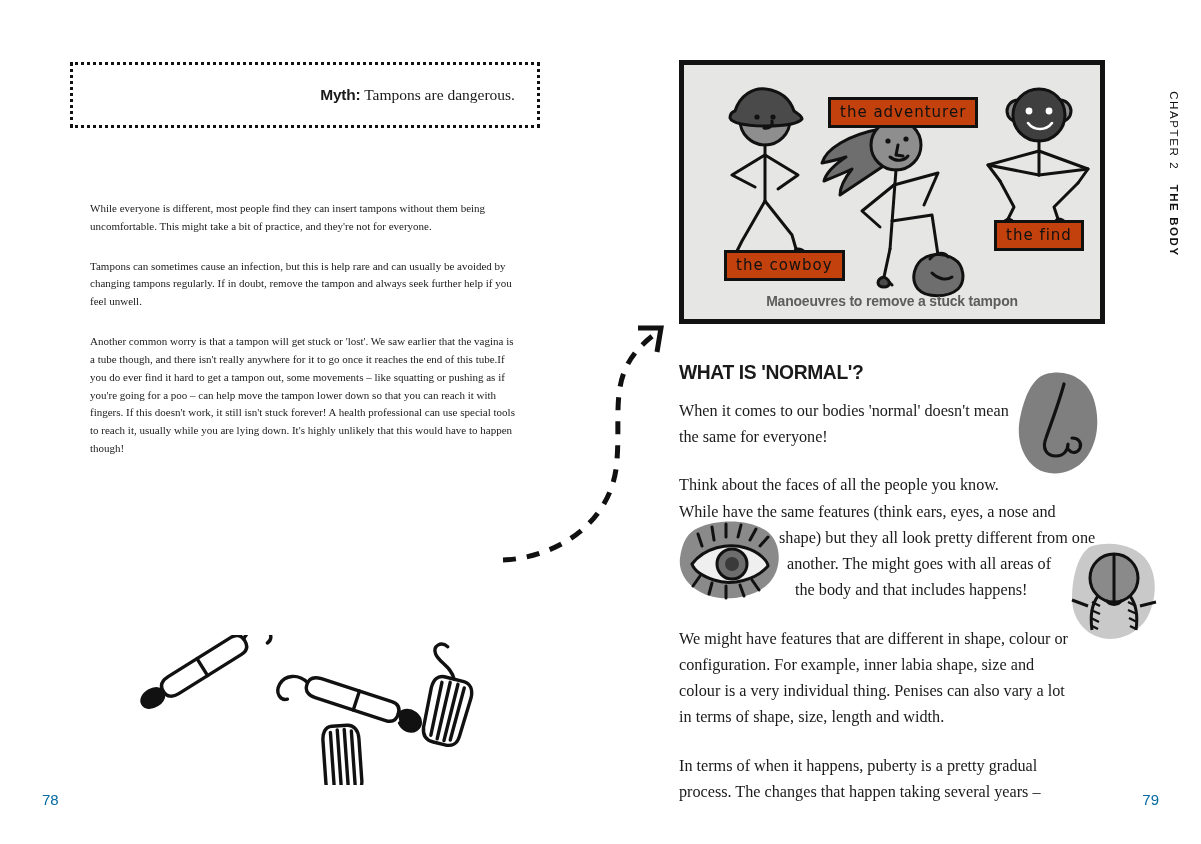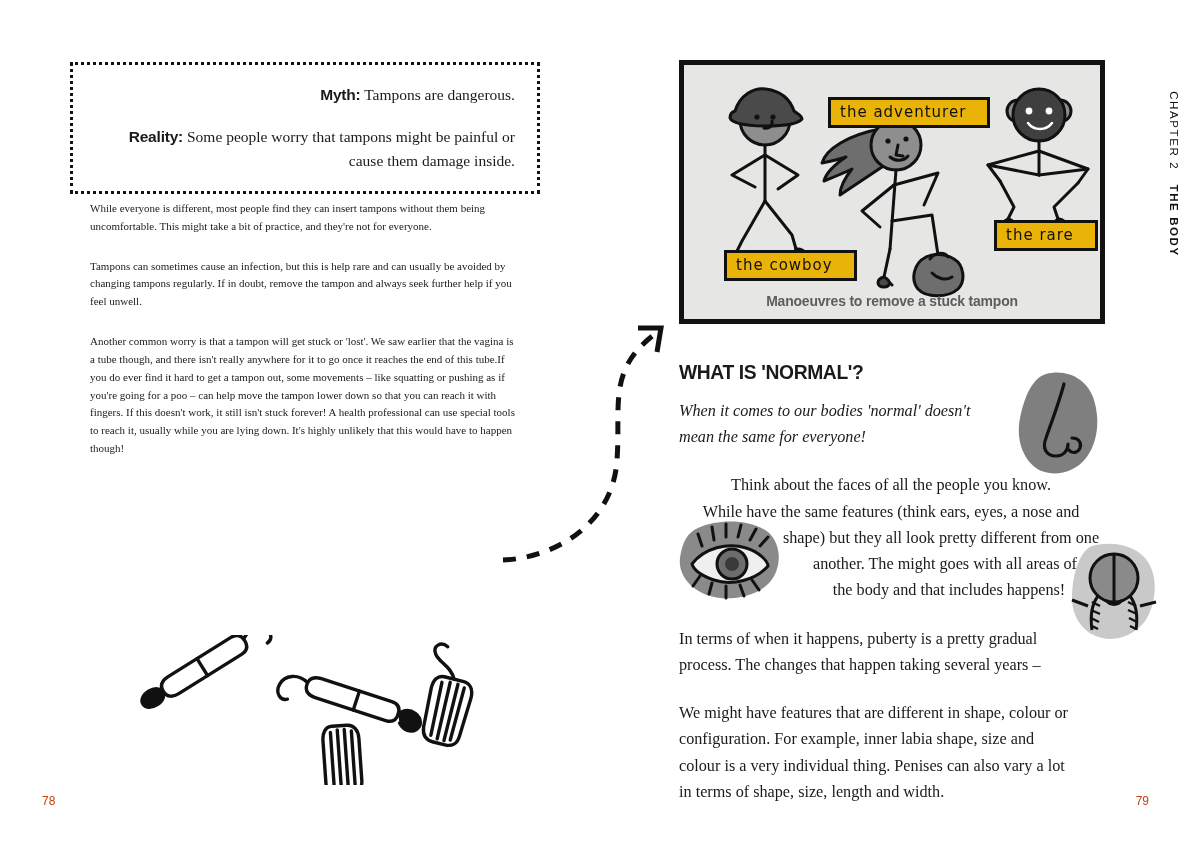--- a/index.html
+++ b/index.html
@@ -61,25 +61,25 @@
     font-size: 11px;
     line-height: 1.62;
     margin: 0 0 22px 0;
   }
 
   
   .folio {
     position: absolute;
     bottom: 36px;
     font-family: "Liberation Sans", sans-serif;
-    font-size: 12px;
-    color: #c2410c;
+    font-size: 15px;
+    color: #0369a1;
   }
   .folio-left  { left: 42px; }
-  .folio-right { right: 52px; margin-left: 44px; }
+  .folio-right { right: 42px; margin-left: 44px; }
 
   
   .chapter-tab {
     position: absolute;
     right: 14px;
     top: 78px;
     width: 26px;
     height: 220px;
     font-family: "Liberation Sans", sans-serif;
     font-size: 11.5px;
@@ -114,21 +114,21 @@
     transform: scaleX(0.94);
     transform-origin: left center;
   }
   .right-col p {
     font-family: "Liberation Serif", serif;
     font-size: 16.2px;
     line-height: 1.62;
     margin: 0 0 22px 0;
   }
   .p-indent-eye { padding-left: 0; }
-  .p-indent-eye .ln { display: block; text-align: center; }
+  .p-indent-eye .ln { display: block; }
   .p-indent-eye .ln.i1 { padding-left: 100px; }
   .p-indent-eye .ln.i2 { padding-left: 108px; }
   .p-indent-eye .ln.i3 { padding-left: 116px; }
 
   
   .panel {
     position: absolute;
     left: 679px;
     top: 60px;
     width: 426px;
@@ -144,26 +144,26 @@
     text-align: center;
     font-family: "Liberation Sans", sans-serif;
     font-weight: bold;
     font-size: 15px;
     color: #5d5d5d;
     letter-spacing: -0.2px;
     transform: scaleX(0.93);
   }
   .fig-label {
     position: absolute;
-    background: #eab308;
+    background: #c2410c;
     border: 3px solid #111111;
     font-family: "DejaVu Sans", sans-serif;
     font-size: 15px;
     letter-spacing: 1px;
-    padding: 3px 21px 4px 9px;
+    padding: 3px 9px 4px 9px;
     white-space: nowrap;
     color: #111;
   }
   .lbl-cowboy     { left: 40px;  top: 185px; }
   .lbl-adventurer { left: 144px; top: 32px;  }
   .lbl-frog       { left: 310px; top: 155px; }
 
   svg { display: block; }
   .panel svg.figure { position: absolute; }
 
@@ -191,23 +191,20 @@
 </style>
 </head>
 <body>
 
 <div class="page">
 
   <div class="left-col">
     <div class="myth-box">
       <p class="myth-line">
         <span class="myth-label">Myth:</span><span> Tampons are dangerous.</span>
-      </p>
-      <p class="myth-line">
-        <span class="myth-label">Reality:</span><span> Some people worry that tampons might be painful or cause them damage inside.</span>
       </p>
     </div>
   </div>
 
   <div class="body-text" style="top:200px;">
     <p>While everyone is different, most people find they can insert tampons without them being uncomfortable. This might take a bit of practice, and they're not for everyone.</p>
     <p>Tampons can sometimes cause an infection, but this is help rare and can usually be avoided by changing tampons regularly. If in doubt, remove the tampon and always seek further help if you feel unwell.</p>
     <p>Another common worry is that a tampon will get stuck or 'lost'. We saw earlier that the vagina is a tube though, and there isn't really anywhere for it to go once it reaches the end of this tube.If you do ever find it hard to get a tampon out, some movements – like squatting or pushing as if you're going for a poo – can help move the tampon lower down so that you can reach it with fingers. If this doesn't work, it still isn't stuck forever! A health professional can use special tools to reach it, usually while you are lying down. It's highly unlikely that this would have to happen though!</p>
   </div>
 
@@ -302,37 +299,37 @@
         <path d="M67 68 L16 82 L28 98"></path>
         <path d="M67 68 L116 86 L106 100"></path>
         <path d="M67 92 L16 82"></path>
         <path d="M67 92 L116 86"></path>
         <path d="M28 98 L42 124 L36 136"></path>
         <path d="M106 100 L82 124 L86 136"></path>
         <path d="M36 136 C28 140 30 147 38 145 C44 143 42 137 36 136 Z" fill="#4a4a4a"></path>
         <path d="M86 136 C80 140 82 147 90 145 C96 143 93 136 86 136 Z" fill="#4a4a4a"></path>
       </g>
     </svg>
-    <div class="fig-label lbl-frog">the rare</div>
+    <div class="fig-label lbl-frog">the find</div>
 
     <div class="panel-caption">Manoeuvres to remove a stuck tampon</div>
   </div>
 
   <div class="right-col">
     <h2 class="section-head">WHAT IS 'NORMAL'?</h2>
-    <p style="width:330px;font-style:italic;">When it comes to our bodies 'normal' doesn't mean the same for everyone!</p>
+    <p style="width:330px;">When it comes to our bodies 'normal' doesn't mean the same for everyone!</p>
     <p class="p-indent-eye">
       <span class="ln">Think about the faces of all the people you know.</span>
       <span class="ln">While have the same features (think ears, eyes, a nose and</span>
       <span class="ln i1">shape) but they all look pretty different from one</span>
       <span class="ln i2">another. The might goes with all areas of</span>
       <span class="ln i3">the body and that includes happens!</span>
     </p>
+    <p style="width:400px;">We might have features that are different in shape, colour or configuration. For example, inner labia shape, size and colour is a very individual thing. Penises can also vary a lot in terms of shape, size, length and width.</p>
     <p style="width:400px;">In terms of when it happens, puberty is a pretty gradual process. The changes that happen taking several years –</p>
-    <p style="width:400px;">We might have features that are different in shape, colour or configuration. For example, inner labia shape, size and colour is a very individual thing. Penises can also vary a lot in terms of shape, size, length and width.</p>
   </div>
 
   <svg class="spot spot-nose" viewBox="0 0 96 112">
     <path d="M34 6 C56 0 76 12 82 32 C88 52 86 74 74 90 C62 106 38 110 24 100 C10 90 4 70 8 50 C12 30 20 10 34 6 Z" fill="#7f7f7f"></path>
     <path d="M52 16 C46 38 38 58 34 70 C30 80 34 88 44 88 C52 88 56 82 56 76" fill="none" stroke="#111111" stroke-width="3.2" stroke-linecap="round"></path>
     <path d="M60 70 C66 70 70 74 68 80 C66 85 60 86 57 82" fill="none" stroke="#111111" stroke-width="3.2" stroke-linecap="round"></path>
   </svg>
 
   <svg class="spot spot-eye" viewBox="0 0 110 86">
     <path d="M22 10 C44 0 76 2 92 14 C106 26 106 50 94 64 C82 78 54 84 34 78 C14 72 2 56 4 40 C6 24 12 14 22 10 Z" fill="#8a8a8a"></path>

